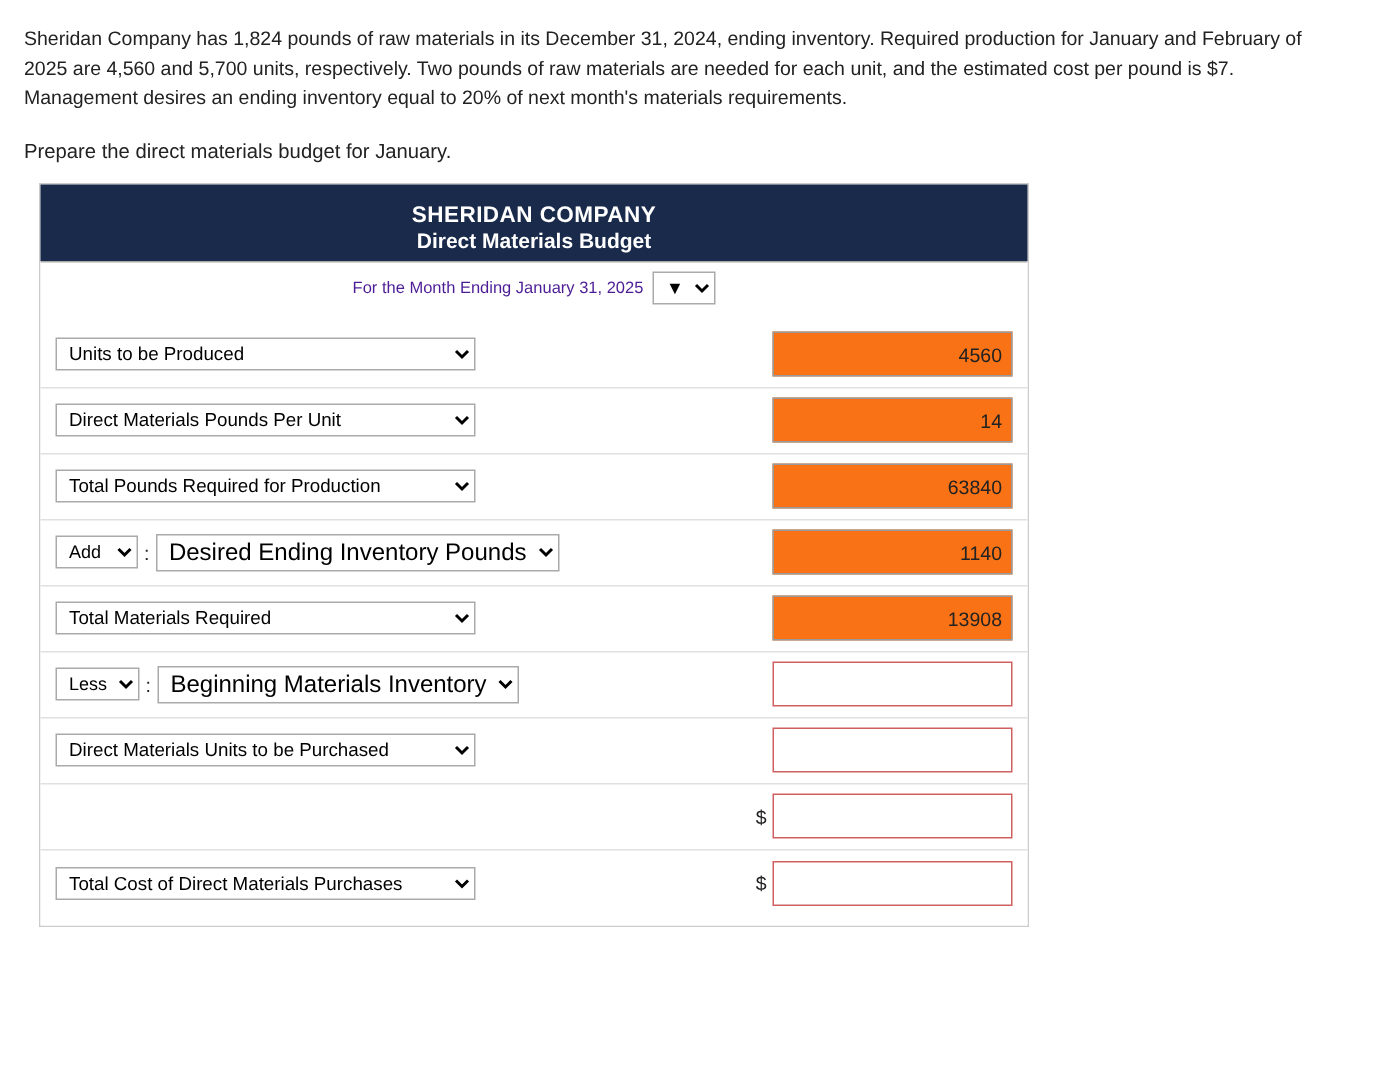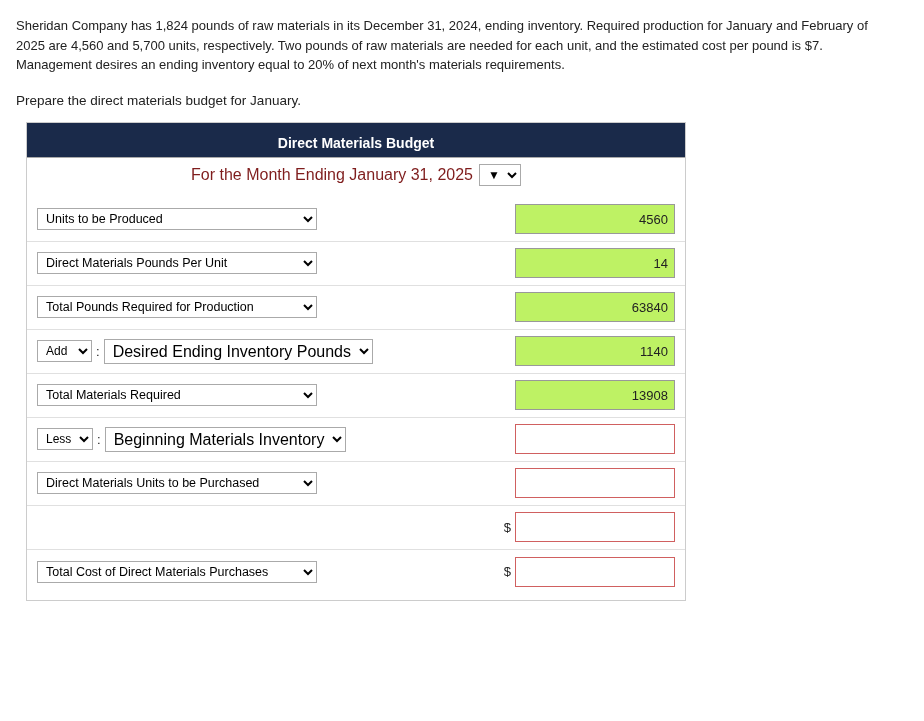--- a/index.html
+++ b/index.html
@@ -45,22 +45,22 @@
     .period-row {
       background: #fff;
       border-top: 1px solid #aaa;
       display: flex;
       align-items: center;
       justify-content: center;
       padding: 6px 10px;
       gap: 6px;
     }
     .period-label {
-      font-size: 16px;
-      color: #7f1d1d;
+      font-size: 11px;
+      color: #4c1d95;
       text-align: center;
     }
     .period-select {
       font-size: 12px;
       border: 1px solid #aaa;
       padding: 2px 4px;
       background: #fff;
       cursor: pointer;
     }
     .rows-container {
@@ -123,21 +123,21 @@
       background: #fff;
       outline: none;
     }
     .value-display {
       width: 160px;
       height: 30px;
       border: 1.5px solid #999;
       text-align: right;
       font-size: 13px;
       padding: 2px 6px;
-      background: #bef264;
+      background: #f97316;
       display: flex;
       align-items: center;
       justify-content: flex-end;
       color: #222;
     }
     .label-main-select {
       font-size: 12.5px;
       border: 1px solid #aaa;
       padding: 2px 18px 2px 4px;
       background: #fff;
@@ -147,20 +147,21 @@
     }
   </style>
 </head>
 <body>
 
 <p class="intro-text">Sheridan Company has 1,824 pounds of raw materials in its December 31, 2024, ending inventory. Required production for January and February of 2025 are 4,560 and 5,700 units, respectively. Two pounds of raw materials are needed for each unit, and the estimated cost per pound is $7. Management desires an ending inventory equal to 20% of next month's materials requirements.</p>
 <p class="prepare-label">Prepare the direct materials budget for January.</p>
 
 <div class="budget-card">
   <div class="budget-header">
+    <div class="company-name">SHERIDAN COMPANY</div>
     <div class="budget-title">Direct Materials Budget</div>
   </div>
   <div class="period-row">
     <span class="period-label">For the Month Ending January 31, 2025</span>
     <select class="period-select">
       <option>▼</option>
     </select>
   </div>
   <div class="rows-container" id="rows-container">
   <div class="budget-row">

